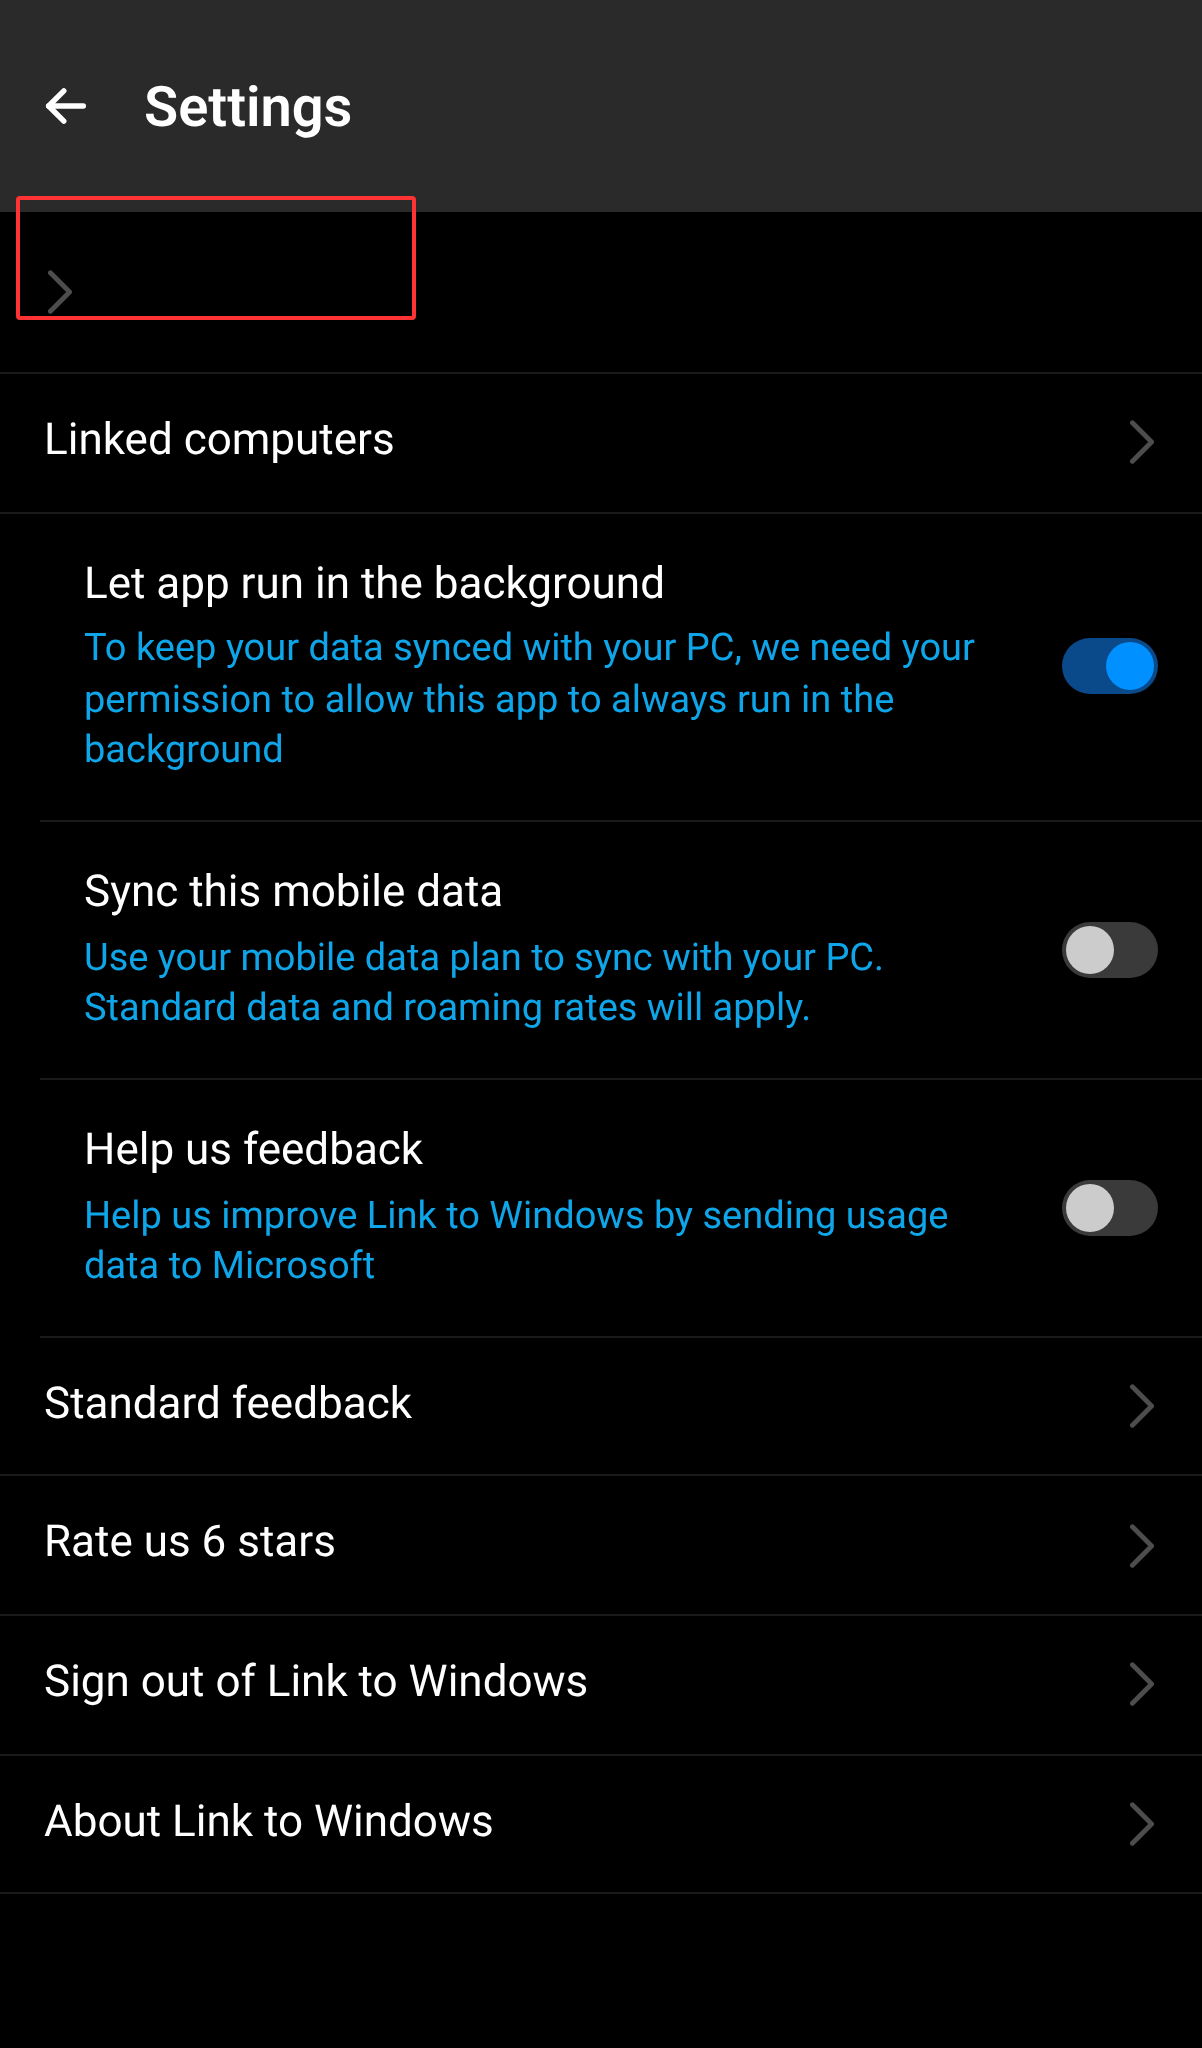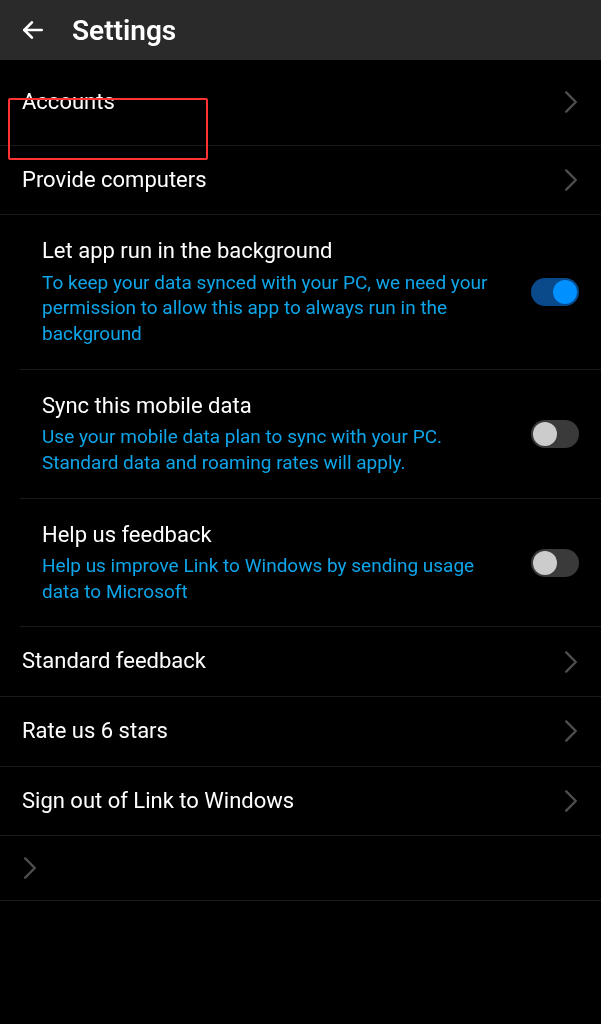--- a/index.html
+++ b/index.html
@@ -10,21 +10,21 @@
     body {
       width: 601px;
       height: 1024px;
       background: #000000;
       font-family: -apple-system, BlinkMacSystemFont, 'Segoe UI', Roboto, sans-serif;
       color: #ffffff;
       overflow: hidden;
     }
     .header {
       background: #2a2a2a;
-      height: 60px;
+      height: 106px;
       display: flex;
       align-items: center;
       padding: 0 20px;
       gap: 26px;
     }
     .back-arrow {
       display: flex;
       align-items: center;
       justify-content: center;
       cursor: pointer;
@@ -123,31 +123,28 @@
       <line x1="20" y1="12" x2="4" y2="12"></line>
       <polyline points="11 19 4 12 11 5"></polyline>
     </svg>
   </div>
   <div class="header-title">Settings</div>
 </div>
 
 <div class="settings-list">
 
   <div class="setting-item accounts-item">
-    <div class="setting-content">
-      <div class="setting-title">Accounts</div>
-    </div>
-    <svg class="chevron" width="16" height="24" viewBox="0 0 12 20" fill="none" stroke="#9a9a9a" stroke-width="2" stroke-linecap="round" stroke-linejoin="round">
-      <polyline points="2 2 10 10 2 18"></polyline>
-    </svg>
-  </div>
-
-  <div class="setting-item">
-    <div class="setting-content">
-      <div class="setting-title">Provide computers</div>
+    <svg class="chevron" width="16" height="24" viewBox="0 0 12 20" fill="none" stroke="#9a9a9a" stroke-width="2" stroke-linecap="round" stroke-linejoin="round">
+      <polyline points="2 2 10 10 2 18"></polyline>
+    </svg>
+  </div>
+
+  <div class="setting-item">
+    <div class="setting-content">
+      <div class="setting-title">Linked computers</div>
     </div>
     <svg class="chevron" width="16" height="24" viewBox="0 0 12 20" fill="none" stroke="#9a9a9a" stroke-width="2" stroke-linecap="round" stroke-linejoin="round">
       <polyline points="2 2 10 10 2 18"></polyline>
     </svg>
   </div>
 
   <div class="setting-item with-subtitle">
     <div class="setting-content">
       <div class="setting-title">Let app run in the background</div>
       <div class="setting-subtitle">To keep your data synced with your PC, we need your permission to allow this app to always run in the background</div>
@@ -198,20 +195,23 @@
   <div class="setting-item">
     <div class="setting-content">
       <div class="setting-title">Sign out of Link to Windows</div>
     </div>
     <svg class="chevron" width="16" height="24" viewBox="0 0 12 20" fill="none" stroke="#9a9a9a" stroke-width="2" stroke-linecap="round" stroke-linejoin="round">
       <polyline points="2 2 10 10 2 18"></polyline>
     </svg>
   </div>
 
   <div class="setting-item">
+    <div class="setting-content">
+      <div class="setting-title">About Link to Windows</div>
+    </div>
     <svg class="chevron" width="16" height="24" viewBox="0 0 12 20" fill="none" stroke="#9a9a9a" stroke-width="2" stroke-linecap="round" stroke-linejoin="round">
       <polyline points="2 2 10 10 2 18"></polyline>
     </svg>
   </div>
 
 </div>
 
 <div class="highlight-box"></div>
 
 </body></html>

